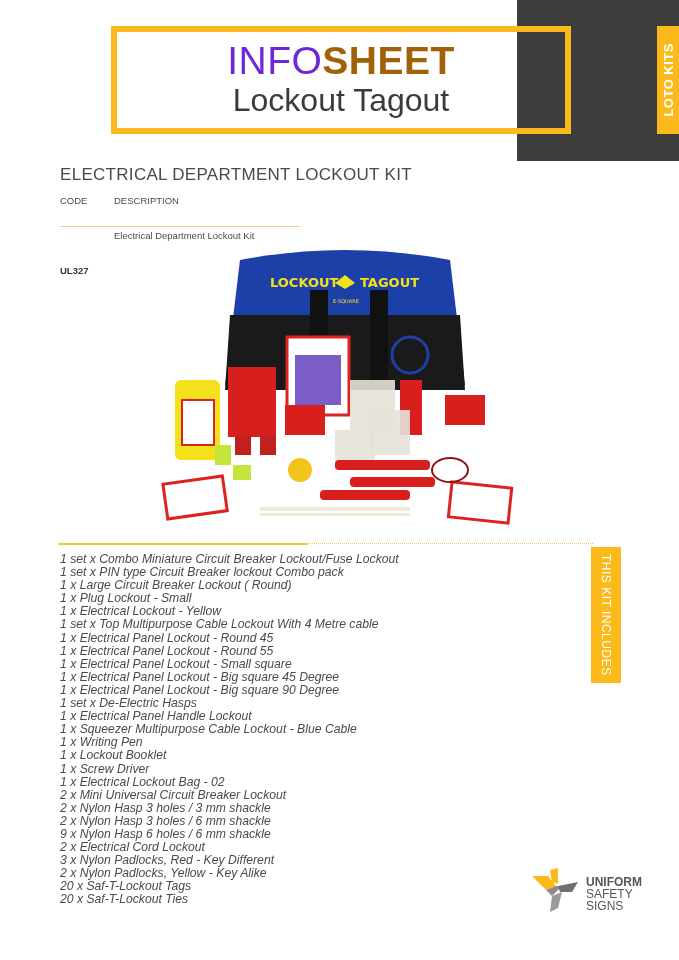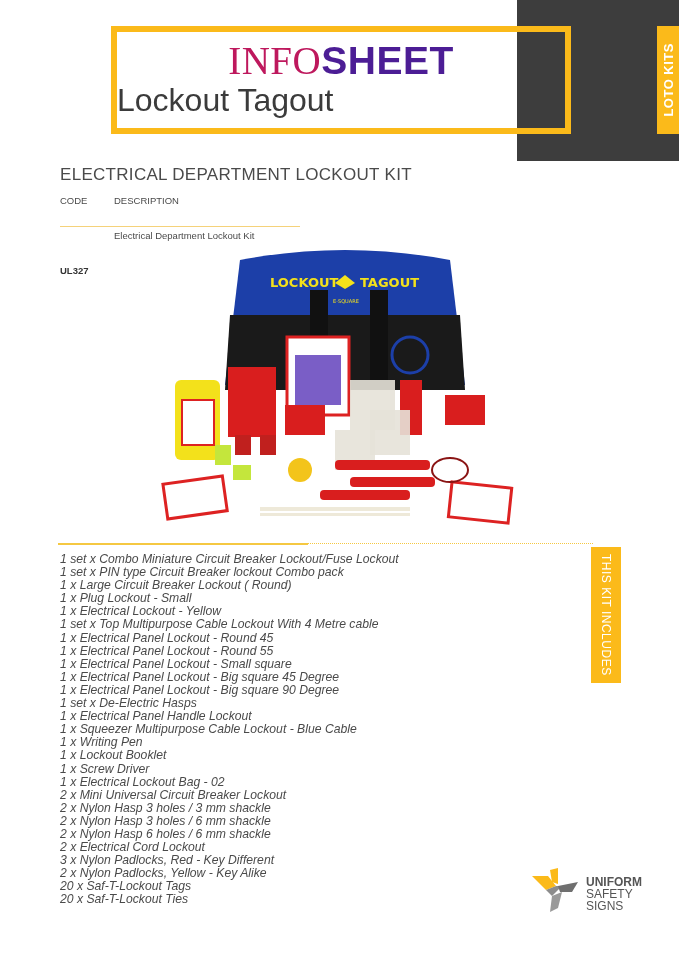--- a/index.html
+++ b/index.html
@@ -3,23 +3,23 @@
 <meta charset="utf-8">
 <style>
   html, body { margin:0; padding:0; }
   body { width:679px; height:960px; position:relative; background:#ffffff; overflow:hidden;
          font-family:"Liberation Sans", sans-serif; color:#4a4a4a; }
   .dark-panel { position:absolute; left:517px; top:0; width:162px; height:161px; background:#3d3d3d; }
   .title-frame { position:absolute; left:111px; top:26px; width:448px; height:96px;
                  border:6px solid #fbba1a; }
   .title-main { position:absolute; left:0; width:100%; top:8px; text-align:center;
                 font-size:39px; line-height:42px; letter-spacing:0.5px; }
-  .title-main .light { color:#be185d; font-weight:300;font-family:Liberation Serif, serif; }
-  .title-main .bold { color:#4c1d95; font-weight:bold; }
-  .title-sub { position:absolute; left:0; width:100%; top:50px; text-align:left;
+  .title-main .light { color:#6d28d9; font-weight:300; }
+  .title-main .bold { color:#a16207; font-weight:bold; }
+  .title-sub { position:absolute; left:0; width:100%; top:50px; text-align:center;
                font-size:32px; line-height:36px; color:#3b3b3b; }
   .side-tab-top { position:absolute; left:657px; top:26px; width:22px; height:108px; background:#fbba1a;
                   display:flex; align-items:center; justify-content:center; }
   .vert { writing-mode:vertical-rl; transform:rotate(180deg); color:#fff; font-weight:bold; white-space:nowrap; }
   .side-tab-top .vert { font-size:13px; letter-spacing:0.5px; }
   .kit-title { position:absolute; left:60px; top:165px; font-size:17px; color:#4a4a4a; letter-spacing:0.3px; }
   .table { position:absolute; left:60px; top:195px; width:240px; font-size:9.5px; }
   .th { display:flex; color:#4a4a4a; padding-bottom:20px; border-bottom:1px solid #f5d27a; }
   .tr { display:flex; padding-top:3px; }
   .c1 { width:54px; } .c2 { flex:1; }
@@ -134,21 +134,21 @@
   <li>1 set x De-Electric Hasps</li>
   <li>1 x Electrical Panel Handle  Lockout</li>
   <li>1 x Squeezer Multipurpose Cable Lockout - Blue Cable</li>
   <li>1 x Writing Pen</li>
   <li>1 x Lockout Booklet</li>
   <li>1 x Screw Driver</li>
   <li>1 x Electrical Lockout Bag - 02</li>
   <li>2 x Mini Universal Circuit Breaker Lockout</li>
   <li>2 x Nylon Hasp 3 holes / 3 mm shackle</li>
   <li>2 x Nylon Hasp 3 holes / 6 mm shackle</li>
-  <li>2 x Nylon Hasp 6 holes / 6 mm shackle</li>
+  <li>9 x Nylon Hasp 6 holes / 6 mm shackle</li>
   <li>2 x Electrical Cord Lockout</li>
   <li>3 x Nylon Padlocks, Red - Key Different</li>
   <li>2 x Nylon Padlocks, Yellow - Key Alike</li>
   <li>20 x Saf-T-Lockout Tags</li>
   <li>20 x Saf-T-Lockout Ties</li>
 </ul>
 
 <div class="logo">
   <svg width="52" height="48" viewBox="0 0 52 48" style="position:absolute;left:0;top:0;">
     <polygon points="0,8 16,8 24,18 14,22" fill="#fbba1a"></polygon>

